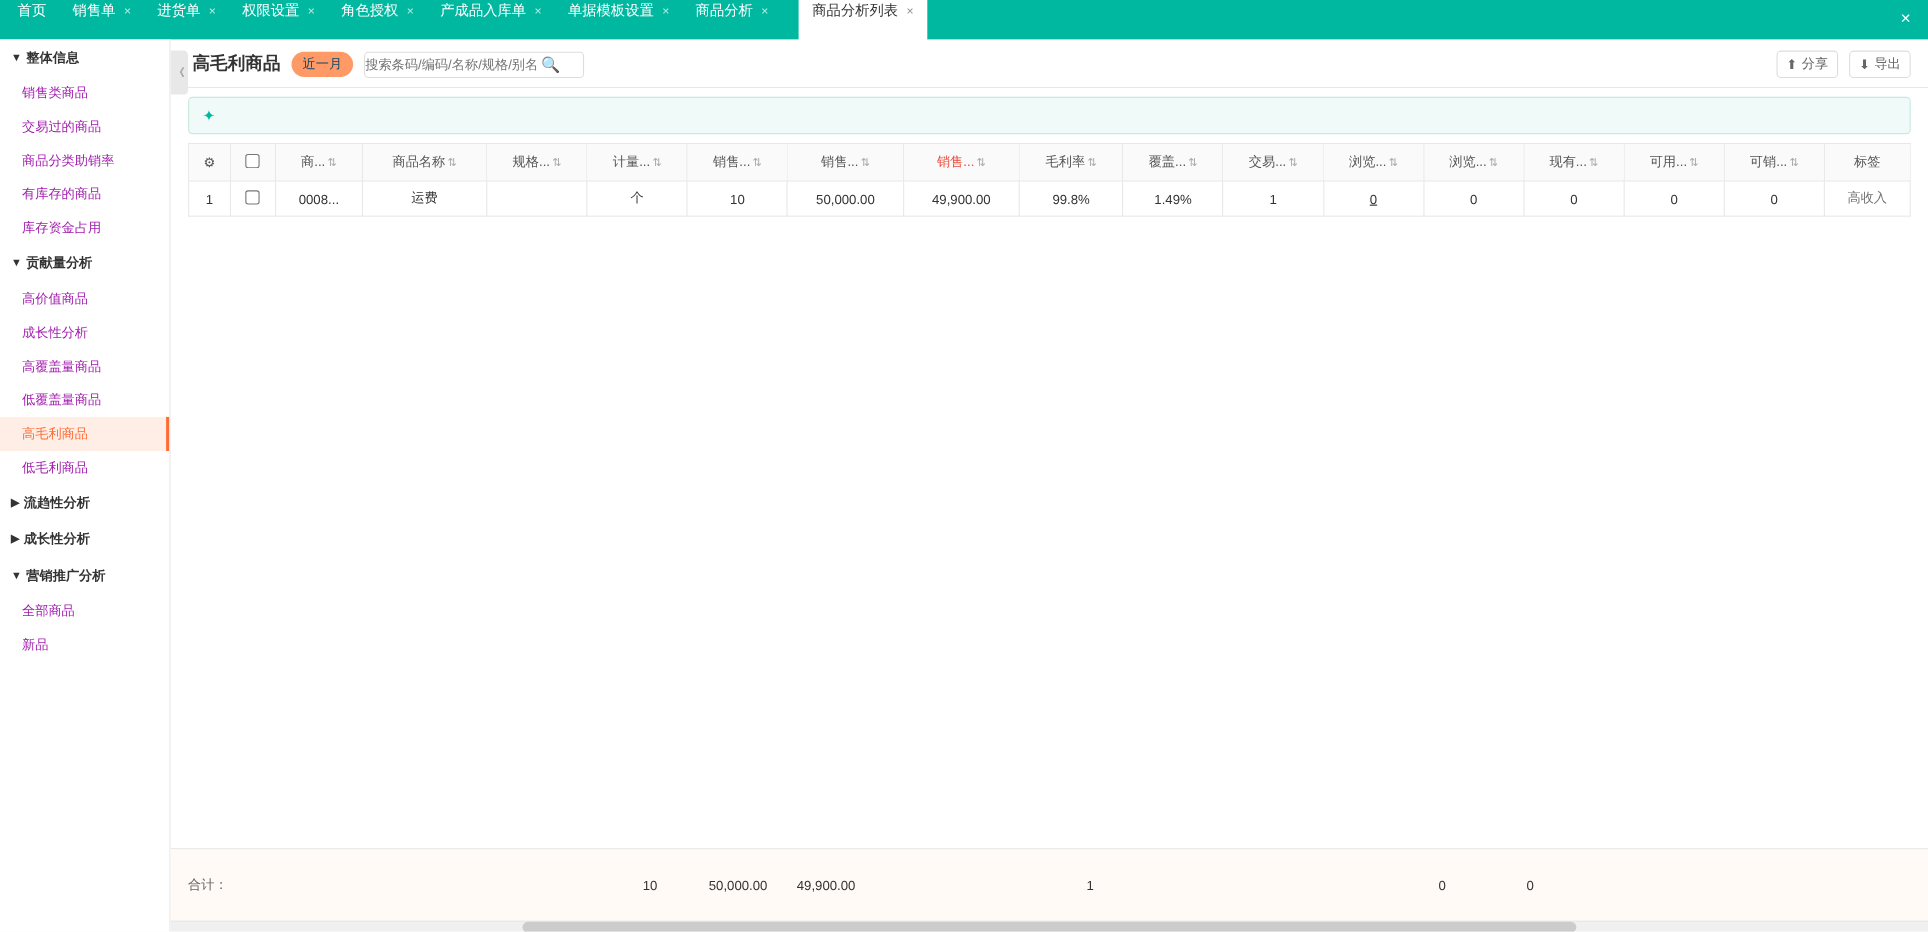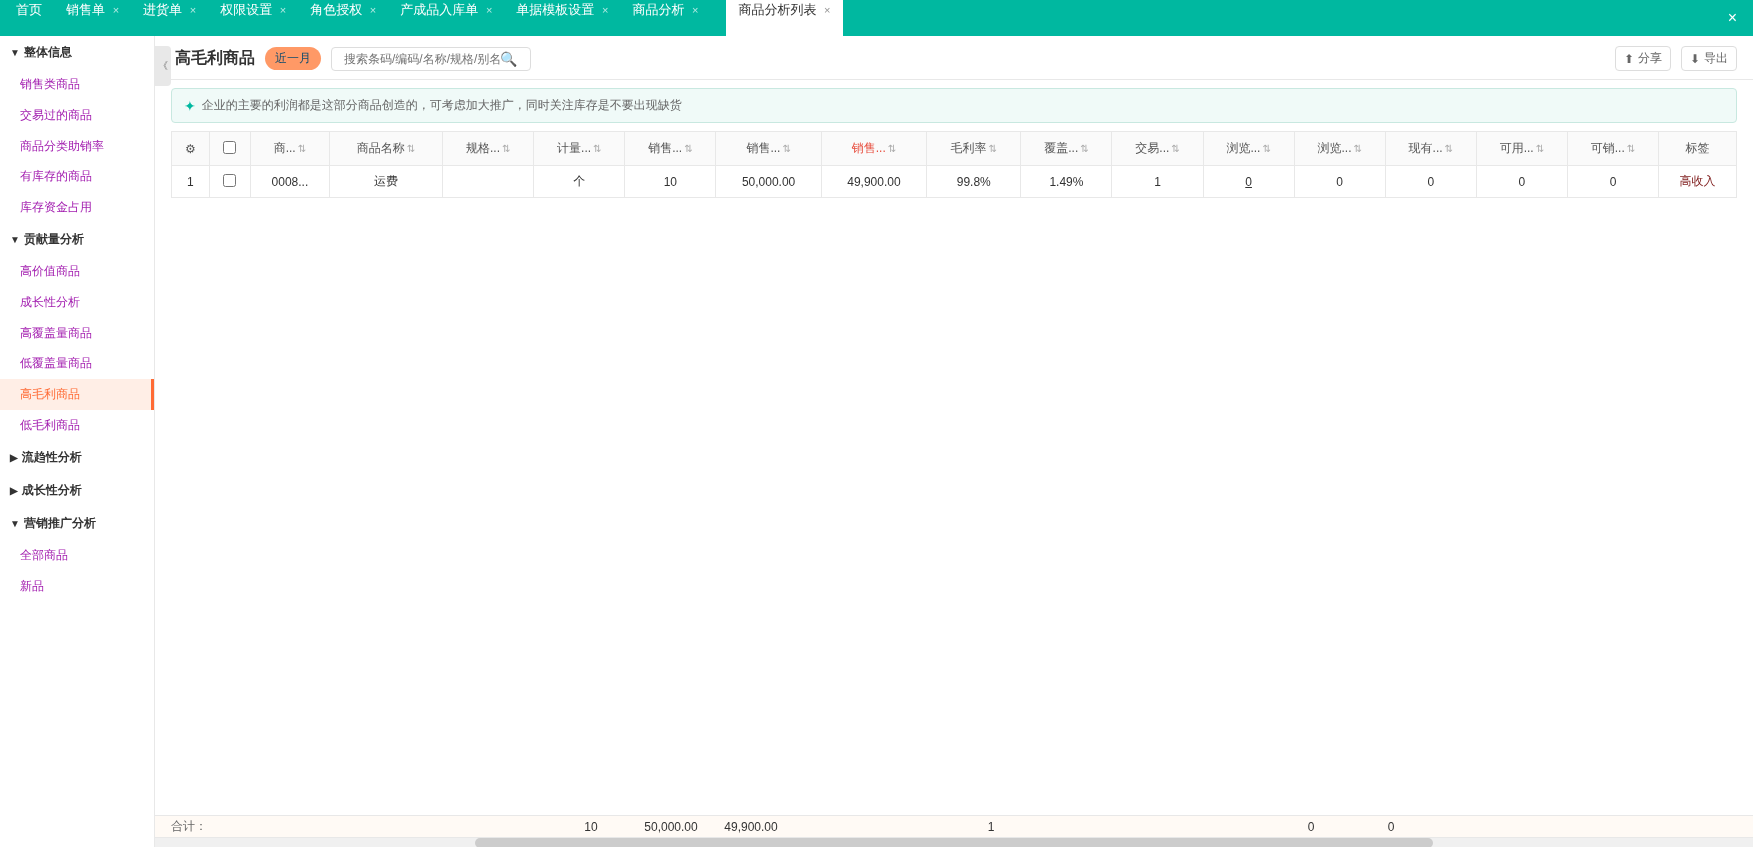--- a/index.html
+++ b/index.html
@@ -129,21 +129,21 @@
       border-radius: 12px;
       padding: 3px 10px;
       font-size: 12px;
       cursor: pointer;
     }
     .search-box {
       display: flex;
       align-items: center;
       border: 1px solid #ddd;
       border-radius: 4px;
-      padding: 3px 12px;
+      padding: 3px 0;
       background: #fff;
       flex: 0 0 auto;
       width: 200px;
     }
     .search-box input {
       border: none;
       outline: none;
       font-size: 12px;
       width: 160px;
       color: #999;
@@ -205,27 +205,27 @@
       top: 0;
       z-index: 5;
     }
     thead th .sort-icon { color: #aaa; margin-left: 2px; font-size: 10px; }
     tbody td {
       border: 1px solid #e8e8e8;
       padding: 7px 6px;
       text-align: center;
       color: #333;
     }
-    .tag-high { color: #7f1d1d; font-weight: 500; }
+    .tag-high { color: #737373; font-weight: 500; }
     .underline-link { text-decoration: underline; color: #333; cursor: pointer; }
 
     
     .table-footer {
       border-top: 1px solid #e8e8e8;
-      padding: 2px 16px;
+      padding: 24px 16px;
       background: #fffaf5;
       display: flex;
       align-items: center;
       font-size: 12px;
       color: #333;
       gap: 0;
     }
     .footer-label { color: #666; min-width: 60px; }
     .footer-cell { min-width: 80px; text-align: center; padding: 0 6px; }
 
@@ -372,21 +372,20 @@
         </div>
         <div class="action-btn">
           <span>⬇</span>
           <span>导出</span>
         </div>
       </div>
     </div>
 
     <div class="info-banner">
       <span class="info-icon">✦</span>
-      <span>企业的主要的利润都是这部分商品创造的，可考虑加大推广，同时关注库存是不要出现缺货</span>
     </div>
 
     <div class="table-container">
       <table>
         <thead>
           <tr>
             <th>⚙</th>
             <th><input type="checkbox" style=""></th>
             <th>商...<span class="sort-icon">⇅</span></th>
             <th>商品名称<span class="sort-icon">⇅</span></th>

